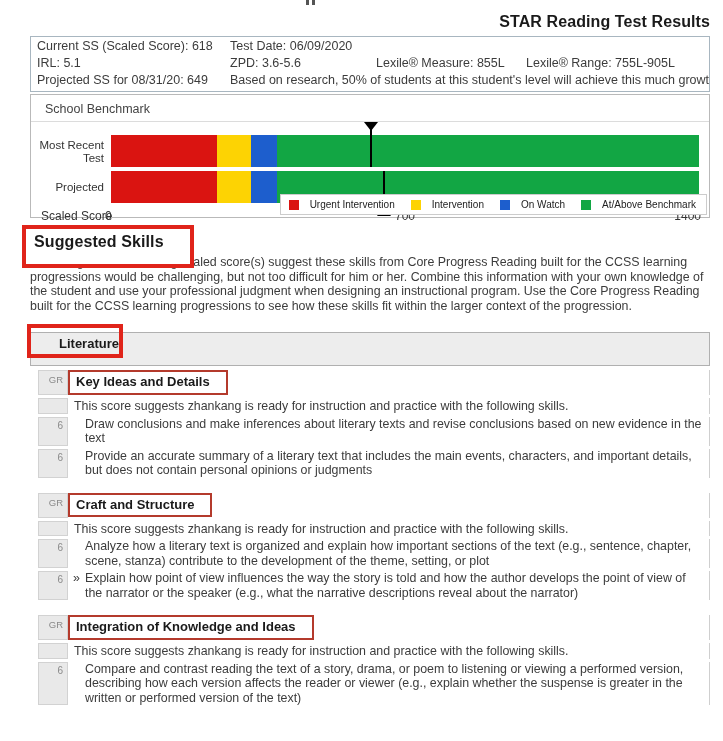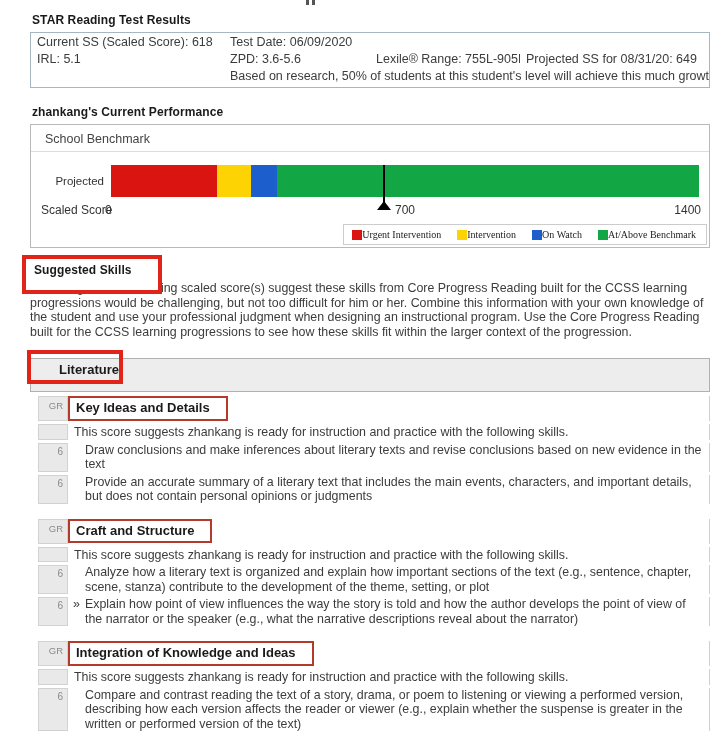--- a/index.html
+++ b/index.html
@@ -11,22 +11,23 @@
   }
   .page { padding: 0 13px 0 30px; position: relative; }
 
   
   .top-artifact {
     position: absolute; left: 306px; top: 0; width: 3px; height: 5px;
     background: #555; box-shadow: 6px 0 0 #555;
   }
 
   h1.doc-title, h2.doc-title {
-    font-size: 12px; font-weight: bold; color: #1a1a1a;
+    font-size: 16px; font-weight: bold; color: #1a1a1a;
     letter-spacing: 0.1px;
+    text-align: right;
   }
   .title-top { margin: 13px 0 5px 2px; }
   .title-perf { margin: 17px 0 5px 2px; }
 
   
   .info-table {
     border: 1px solid #a8b6c0; font-size: 12.5px; line-height: 15px;
     display: grid; grid-template-columns: 193px 146px 150px 1fr;
     padding: 1px 0 2px 0;
   }
@@ -73,21 +74,21 @@
   .tick-0 { left: -6px; }
   .tick-mid { left: 50%; transform: translateX(-50%); }
   .tick-max { right: -2px; }
 
   .legend {
     position: absolute; right: 2px; bottom: 2px;
     border: 1px solid #cccccc; background: #fff;
     display: flex; gap: 16px; align-items: center;
     padding: 4px 10px 4px 8px; font-size: 10px; color: #222;
   }
-  .legend-item { display: flex; align-items: center; gap: 0; font-family: Liberation Serif, serif; }
+  .legend-item { display: flex; align-items: center; gap: 11px; }
   .swatch { width: 10px; height: 10px; display: inline-block; }
 
   
   .suggested-anno {
     display: inline-block; border: 4px solid #e0241a; background: #ffffff;
     padding: 4px 26px 13px 8px; margin: 7px 0 -13px -8px;
     position: relative; z-index: 2;
   }
   .body-par {
     font-size: 12.4px; line-height: 14.6px; color: #3c3c3c;
@@ -133,31 +134,45 @@
 
 <div class="page">
 
   <h1 class="doc-title title-top">STAR Reading Test Results</h1>
 
   <div class="info-table">
     <div class="info-cell">Current SS (Scaled Score): 618</div>
     <div class="info-cell span3">Test Date: 06/09/2020</div>
     <div class="info-cell">IRL: 5.1</div>
     <div class="info-cell">ZPD: 3.6-5.6</div>
+    <div class="info-cell">Lexile® Measure: 855L</div>
     <div class="info-cell">Lexile® Range: 755L-905L</div>
     <div class="info-cell">Projected SS for 08/31/20: 649</div>
     <div class="info-cell span3">Based on research, 50% of students at this student's level will achieve this much growth.</div>
   </div>
 
-  <h2 class="doc-title title-perf">zhankang's Current Performance</h2>
 
   <div class="chart-box">
     <div class="benchmark-label">School Benchmark</div>
 
     <div class="chart-rows">
+      <div class="chart-row">
+        <div class="row-label">Most Recent Test</div>
+        <div class="bar-area">
+          <div class="bar">
+            <div class="seg" style="width: 18%; background: rgb(218, 20, 17);"></div>
+            <div class="seg" style="width: 5.85714%; background: rgb(253, 211, 3);"></div>
+            <div class="seg" style="width: 4.35714%; background: rgb(29, 94, 205);"></div>
+            <div class="seg" style="width: 71.7857%; background: rgb(18, 166, 68);"></div>
+          </div>
+          <div class="marker marker-above" style="left: calc(44.1429% - 1px);">
+            <span class="tri"></span>
+          </div>
+        </div>
+      </div>
 
       <div class="chart-row">
         <div class="row-label single">Projected</div>
         <div class="bar-area">
           <div class="bar">
             <div class="seg" style="width: 18%; background: rgb(218, 20, 17);"></div>
             <div class="seg" style="width: 5.85714%; background: rgb(253, 211, 3);"></div>
             <div class="seg" style="width: 4.35714%; background: rgb(29, 94, 205);"></div>
             <div class="seg" style="width: 71.7857%; background: rgb(18, 166, 68);"></div>
           </div>

